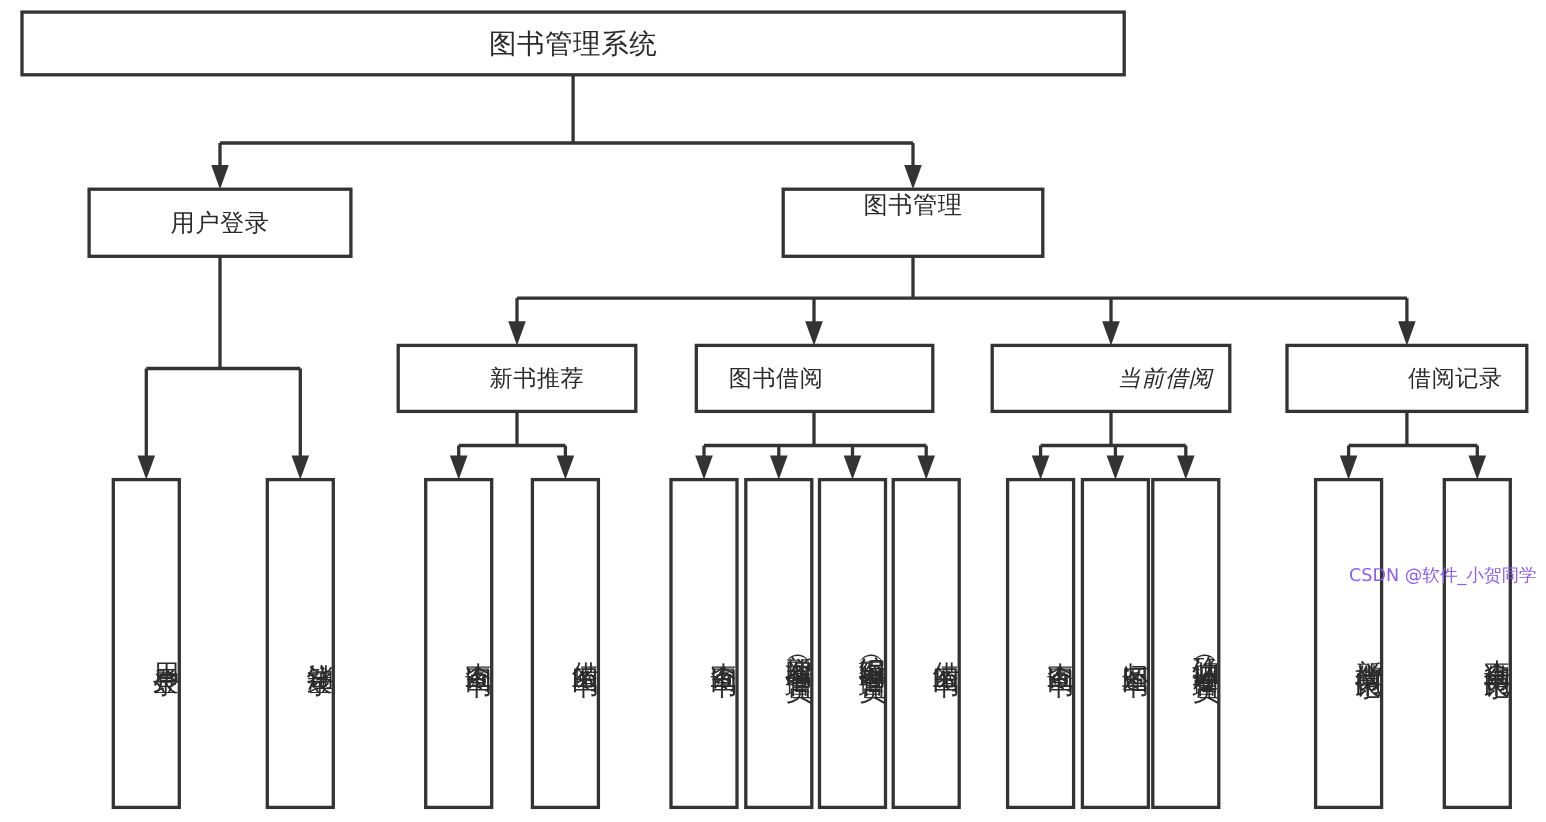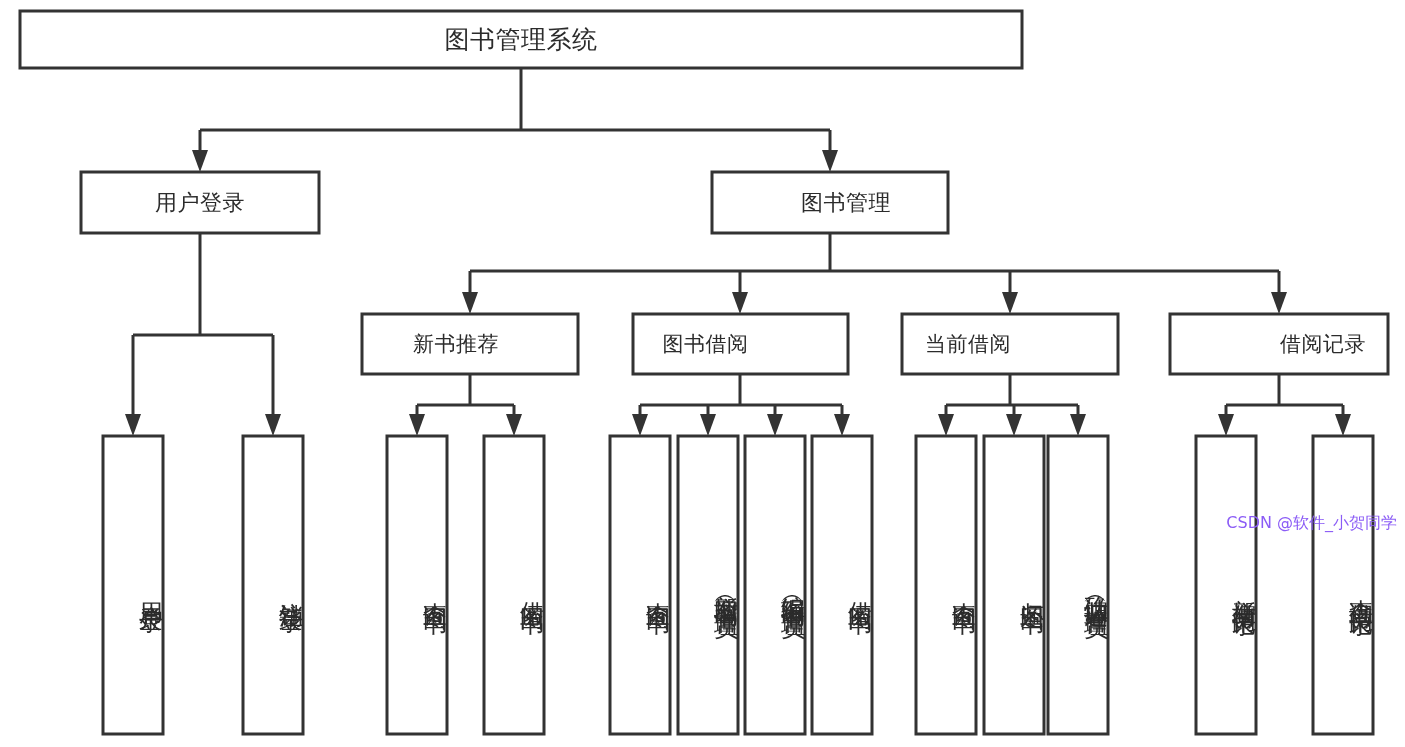--- a/index.html
+++ b/index.html
@@ -160,24 +160,24 @@
         <rect x="984" y="436" width="60" height="298" class="node-box"></rect>
         <rect x="1048" y="436" width="60" height="298" class="node-box"></rect>
         <rect x="1196" y="436" width="60" height="298" class="node-box"></rect>
         <rect x="1313" y="436" width="60" height="298" class="node-box"></rect>
       </g>
   </svg>
 
   <div id="label-layer">
       <div class="node-label-h title-label" style="left: 20px; top: 11px; width: 1002px; height: 57px;">图书管理系统</div>
       <div class="node-label-h level1-label" style="left: 81px; top: 172px; width: 238px; height: 61px;">用户登录</div>
-      <div class="node-label-h level1-label" style="left: 712px; top: 172px; width: 236px; height: 61px; padding-left: 16px;">图书管理</div>
-      <div class="node-label-h level2-label" style="left: 348px; top: 314px; width: 216px; height: 60px; border-radius: 15px;">新书推荐</div>
+      <div class="node-label-h level1-label" style="left: 712px; top: 156px; width: 236px; height: 61px;">图书管理</div>
+      <div class="node-label-h level2-label" style="left: 380px; top: 314px; width: 216px; height: 60px; border-radius: 15px;">新书推荐</div>
       <div class="node-label-h level2-label" style="left: 598px; top: 314px; width: 215px; height: 60px;">图书借阅</div>
-      <div class="node-label-h level2-label" style="left: 860px; top: 314px; width: 216px; height: 60px;">当前借阅</div>
+      <div class="node-label-h level2-label" style="left: 951px; top: 314px; width: 216px; height: 60px; font-style: italic;">当前借阅</div>
       <div class="node-label-h level2-label" style="left: 1214px; top: 314px; width: 218px; height: 60px;">借阅记录</div>
       <div class="node-label-v leaf-label" style="left: 103px; top: 450px; width: 60px; height: 278px;">用户登录</div>
       <div class="node-label-v leaf-label" style="left: 243px; top: 450px; width: 60px; height: 278px;">注销登录</div>
       <div class="node-label-v leaf-label" style="left: 387px; top: 450px; width: 60px; height: 278px;">查询图书</div>
       <div class="node-label-v leaf-label" style="left: 484px; top: 450px; width: 60px; height: 278px;">借阅图书</div>
       <div class="node-label-v leaf-label" style="left: 610px; top: 450px; width: 60px; height: 278px;">查询图书</div>
       <div class="node-label-v leaf-label" style="left: 678px; top: 450px; width: 60px; height: 278px;">新增图书（管理员）</div>
       <div class="node-label-v leaf-label" style="left: 745px; top: 450px; width: 60px; height: 278px;">编辑图书（管理员）</div>
       <div class="node-label-v leaf-label" style="left: 812px; top: 450px; width: 60px; height: 278px;">借阅图书</div>
       <div class="node-label-v leaf-label" style="left: 916px; top: 450px; width: 60px; height: 278px;">查询图书</div>

